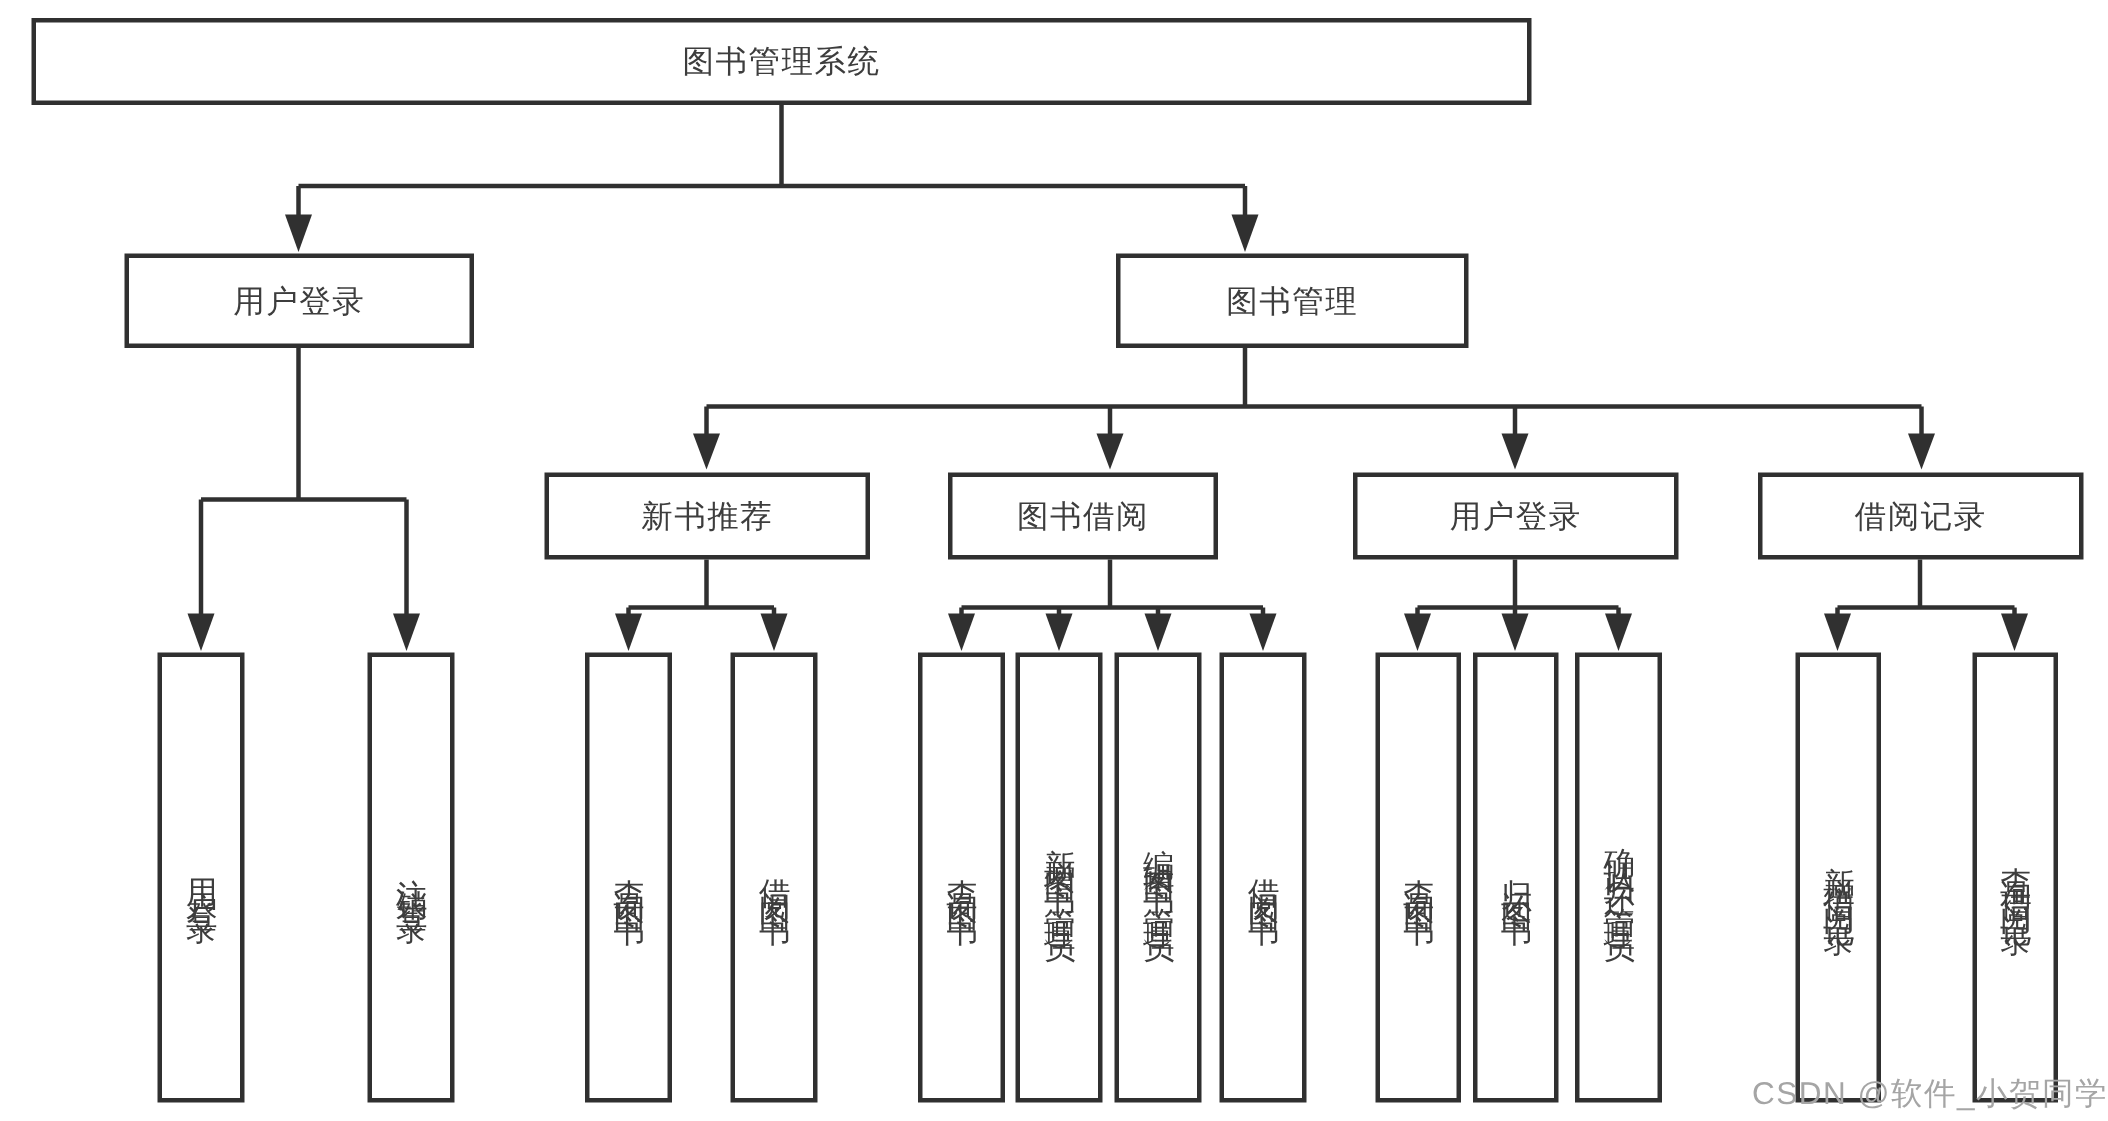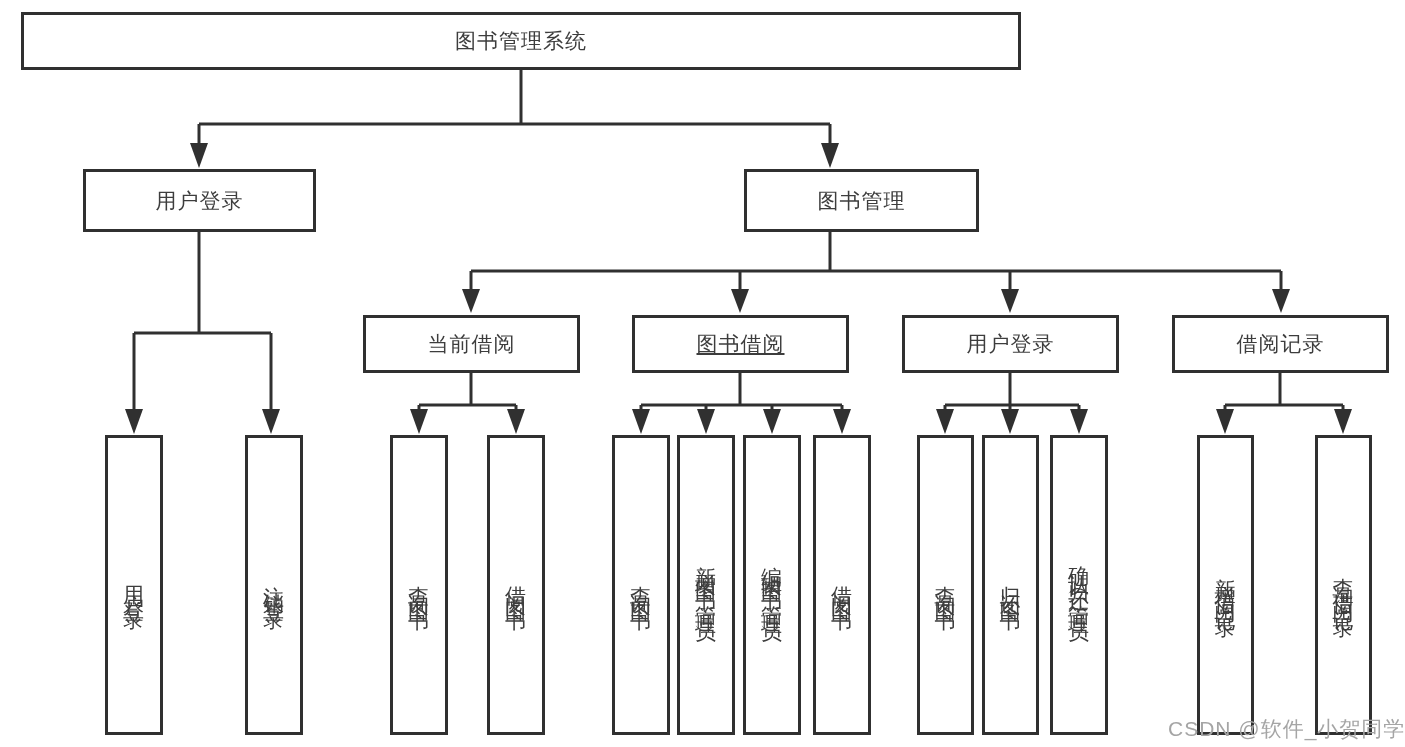--- a/index.html
+++ b/index.html
@@ -100,22 +100,22 @@
       <polygon points="1225,434 1216,409 1234,409"></polygon>
       <polygon points="1343,434 1334,409 1352,409"></polygon>
     </g>
   </svg>
 
   <div class="hbox" style="left:21px; top:12px; width:1000px; height:58px;">图书管理系统</div>
 
   <div class="hbox" style="left:83px; top:169px; width:233px; height:63px;">用户登录</div>
   <div class="hbox" style="left:712px; top:169px; width:235px; height:63px;margin-left:32px;">图书管理</div>
 
-  <div class="hbox" style="left:363px; top:315px; width:217px; height:58px;">当前借阅</div>
-  <div class="hbox" style="left:632px; top:315px; width:217px; height:58px;text-decoration:underline;">图书借阅</div>
+  <div class="hbox" style="left:363px; top:315px; width:217px; height:58px;">新书推荐</div>
+  <div class="hbox" style="left:632px; top:315px; width:180px; height:58px;">图书借阅</div>
   <div class="hbox" style="left:902px; top:315px; width:217px; height:58px;">用户登录</div>
   <div class="hbox" style="left:1172px; top:315px; width:217px; height:58px;">借阅记录</div>
 
   <div class="vbox" style="left:105px;">
     <span>用户登录</span>
   </div>
   <div class="vbox" style="left:245px;">
     <span>注销登录</span>
   </div>
 

